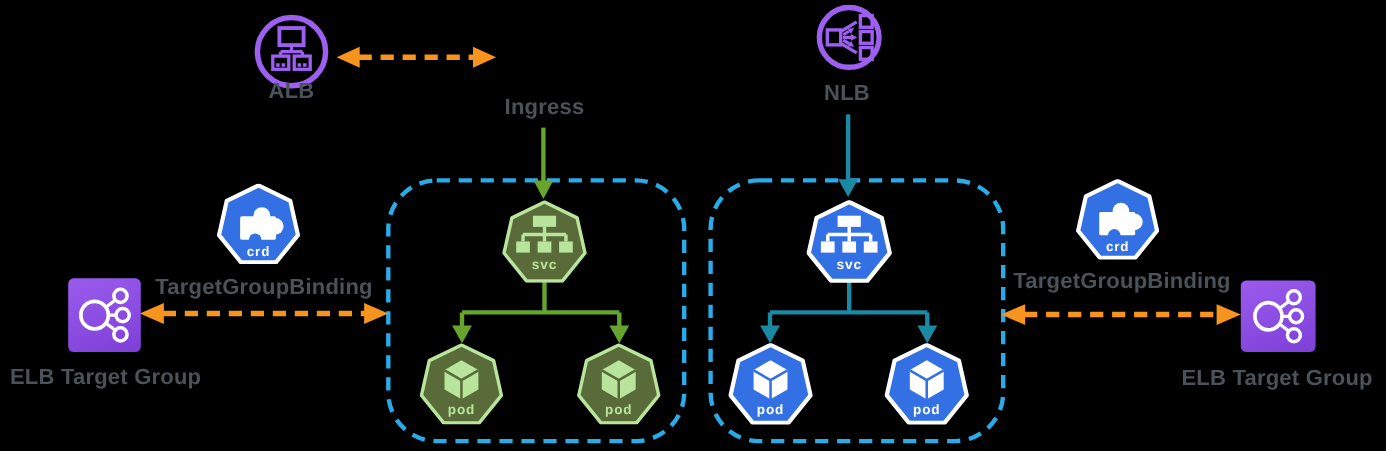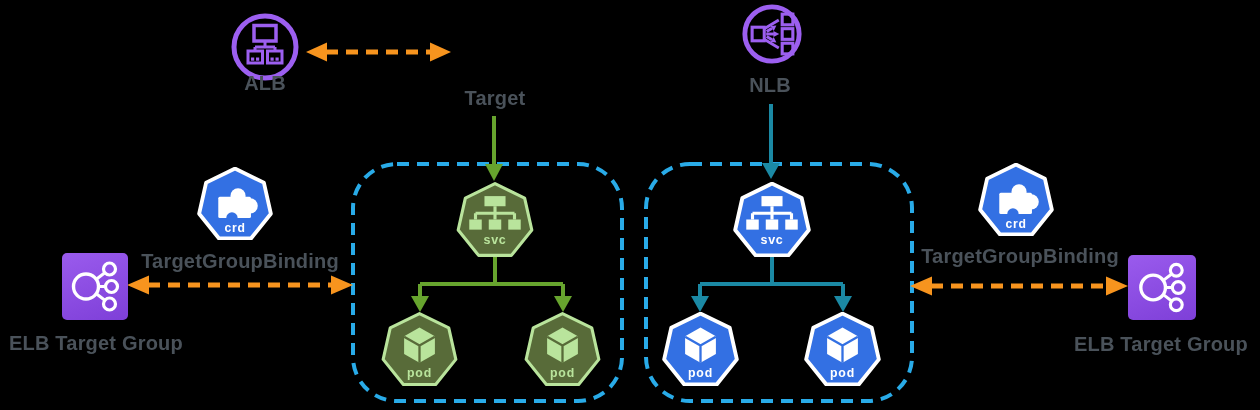--- a/index.html
+++ b/index.html
@@ -95,21 +95,21 @@
         <rect class="purple-stroke" x="38.5" y="40" width="14.5" height="12" stroke-width="3"></rect>
         <rect class="purple-fill" x="22" y="46.5" width="3.2" height="3.2"></rect>
         <rect class="purple-fill" x="27" y="46.5" width="3.2" height="3.2"></rect>
         <rect class="purple-fill" x="41.5" y="46.5" width="3.2" height="3.2"></rect>
         <rect class="purple-fill" x="46.5" y="46.5" width="3.2" height="3.2"></rect>
       </g>
     </svg>
   </div>
   <div class="lbl" style="left:205px;top:72px;width:120px;">ALB</div>
 
-  <div class="lbl" style="left:435px;top:87px;width:120px;">Target</div>
+  <div class="lbl" style="left:435px;top:87px;width:120px;">Ingress</div>
 
   <div class="node" style="left:740px;top:2px;">
     <svg width="64" height="64" viewBox="0 0 66 66">
       <circle class="purple-stroke" cx="33" cy="33" r="28" stroke-width="5"></circle>
       <g>
         <rect class="purple-stroke" x="12.5" y="26" width="12.5" height="14" stroke-width="3.2"></rect>
         <path class="purple-stroke" d="M25,27.5 L40,18.5 M25,38.5 L40,47.5" stroke-width="3"></path>
         <line class="purple-stroke" x1="27" y1="33" x2="35" y2="33" stroke-width="3"></line>
         <polygon class="purple-fill" points="40.5,33 34.5,29.8 34.5,36.2"></polygon>
         <line class="purple-stroke" x1="27.5" y1="30.5" x2="33" y2="27" stroke-width="3"></line>

